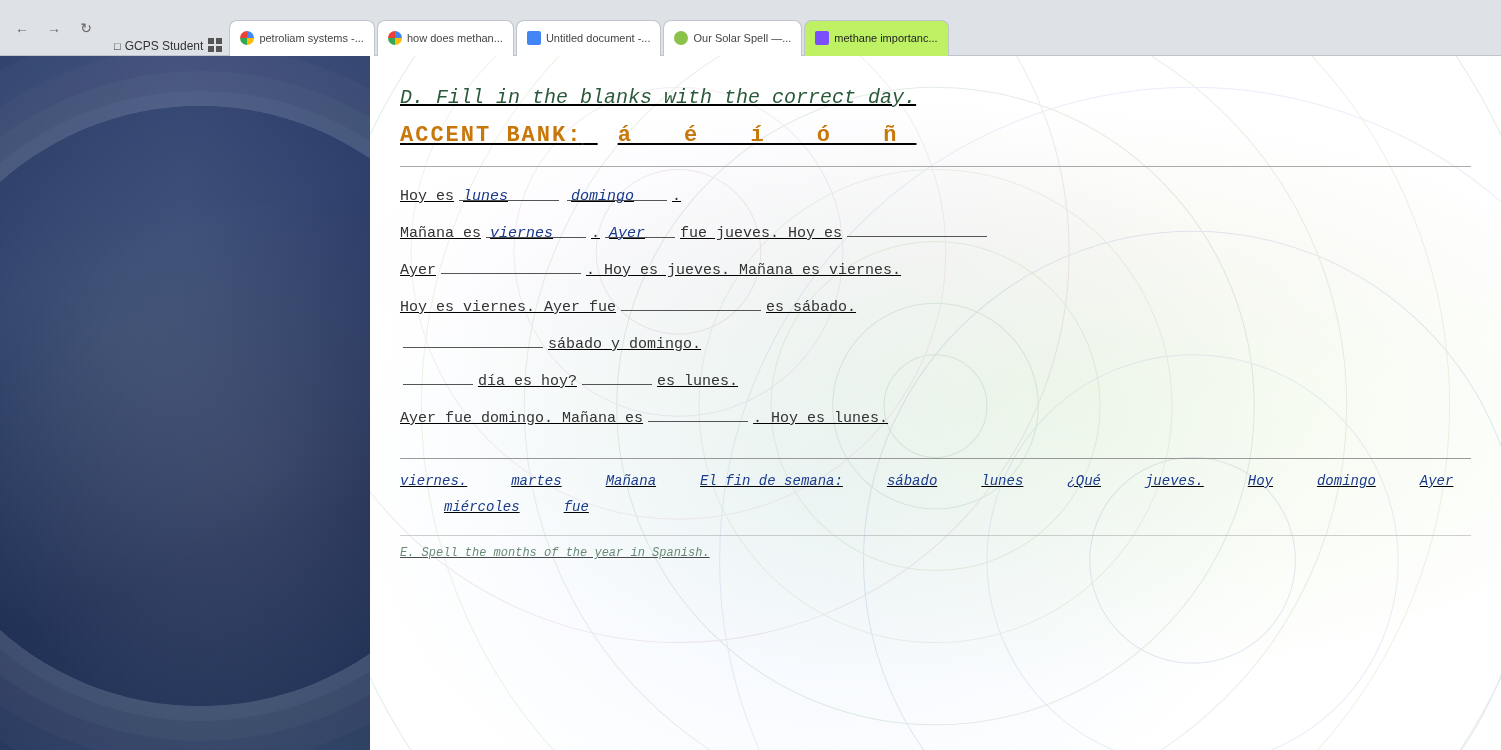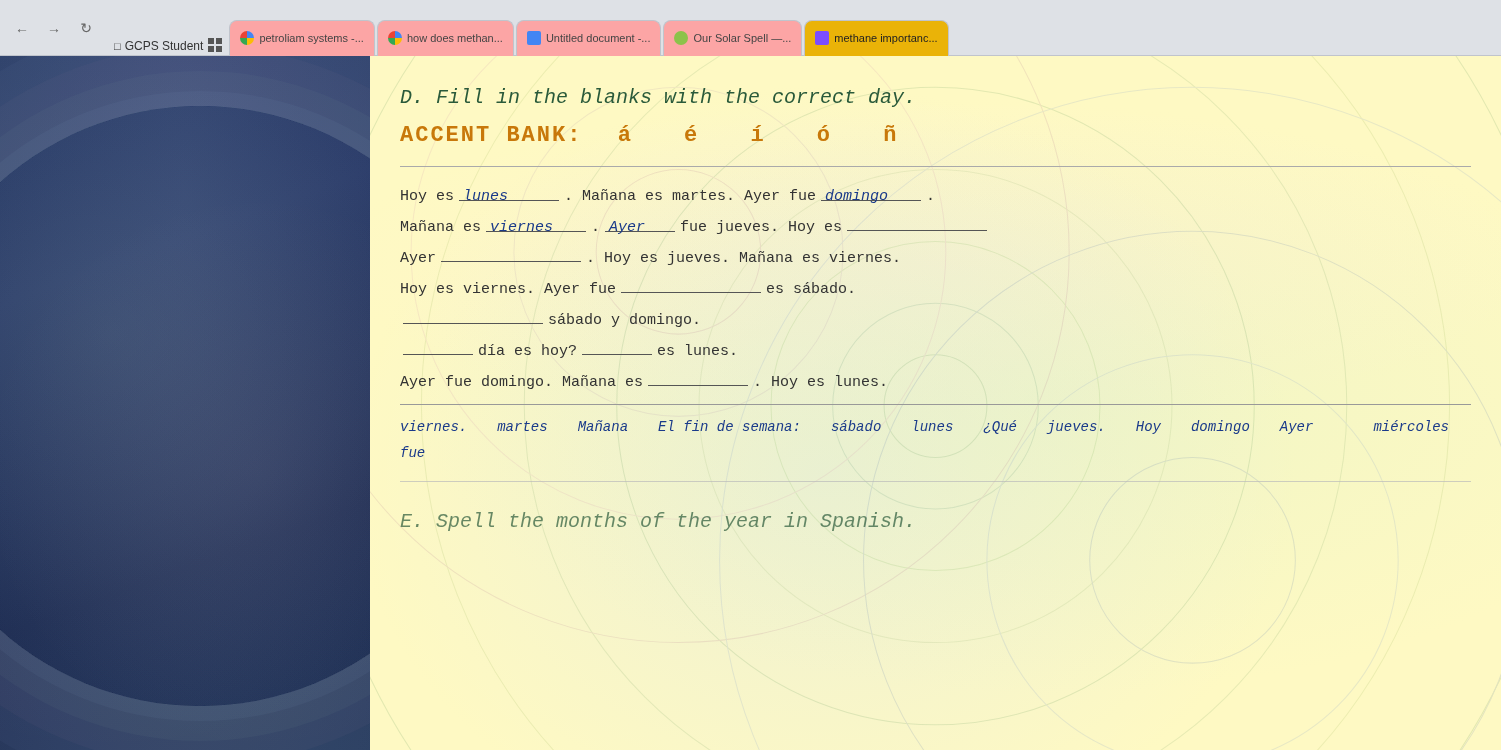--- a/index.html
+++ b/index.html
@@ -54,38 +54,38 @@
       height: 56px;
       flex: 1;
       overflow: hidden;
     }
 
     .tab {
       display: flex;
       align-items: center;
       height: 36px;
       padding: 0 10px;
-      background: #fca5a5;
+      background: #ffffff;
       border-radius: 8px 8px 0 0;
       border: 1px solid #c0c4cc;
       border-bottom: none;
       font-size: 11px;
       color: #444;
       cursor: pointer;
       max-width: 180px;
       white-space: nowrap;
       overflow: hidden;
       text-overflow: ellipsis;
       position: relative;
       margin-right: 2px;
       margin-bottom: 0;
     }
 
     .tab.active {
-      background: #eab308;
+      background: #bef264;
       color: #222;
       z-index: 2;
     }
 
     .tab-favicon {
       width: 14px;
       height: 14px;
       margin-right: 5px;
       flex-shrink: 0;
       display: inline-flex;
@@ -137,24 +137,25 @@
         0 0 0 210px rgba(150,180,220,0.03);
     }
 
     
     .main-content {
       position: absolute;
       left: 370px;
       top: 56px;
       right: 0;
       bottom: 0;
-      background: #fef9c3;
+      background: #ffffff;
       z-index: 2;
       padding: 30px 30px 20px 30px;
       overflow: hidden;
+      text-decoration: underline;
     }
 
     
     .main-content::before {
       content: '';
       position: absolute;
       inset: 0;
       background:
         radial-gradient(ellipse 80% 60% at 60% 50%, rgba(220,240,200,0.4) 0%, transparent 70%),
         radial-gradient(ellipse 60% 80% at 40% 60%, rgba(200,220,250,0.3) 0%, transparent 70%),
@@ -210,21 +211,21 @@
 
     .divider {
       border: none;
       border-top: 1px solid #aaa;
       margin: 6px 0 16px 0;
     }
 
     .exercise-lines {
       display: flex;
       flex-direction: column;
-      gap: 3px;
+      gap: 9px;
     }
 
     .line-row {
       display: flex;
       align-items: baseline;
       flex-wrap: wrap;
       gap: 2px;
       font-family: 'Courier New', monospace;
       font-size: 15px;
       color: #333;
@@ -249,44 +250,44 @@
 
     .filled-word {
       display: inline-block;
       border-bottom: 1px solid #555;
       padding: 0 4px;
       color: #1a3a8a;
       font-style: italic;
     }
 
     .word-bank {
-      margin-top: 8px;
+      margin-top: 26px;
       border-top: 1px solid #999;
       padding-top: 14px;
       font-family: 'Courier New', monospace;
       font-size: 14px;
       color: #333;
       display: flex;
       flex-wrap: wrap;
-      gap: 10px 30px;
+      gap: 10px 44px;
     }
 
     .word-bank-item {
       color: #1a3a8a;
       font-style: italic;
     }
 
     .next-section {
       margin-top: 20px;
       font-family: 'Courier New', monospace;
-      font-size: 20px;
+      font-size: 12px;
       color: #2a5a3a;
       font-style: italic;
       border-top: 1px solid #bbb;
-      padding-top: 28px;
+      padding-top: 10px;
       opacity: 0.7;
     }
 
     
     .gcps-label {
       font-size: 12px;
       color: #333;
       padding: 0 6px;
       display: flex;
       align-items: center;
@@ -415,21 +416,20 @@
       <span class="accent-letters">á    é    í    ó    ñ</span>
     </div>
 
     <hr class="divider">
 
     <div class="exercise-lines">
 
       <div class="line-row">
         <span>Hoy es</span>
         <span class="filled-word blank">lunes</span>
-        <span>. Mañana es martes. Ayer fue</span>
         <span class="filled-word blank">domingo</span>
         <span>.</span>
       </div>
 
       <div class="line-row">
         <span>Mañana es</span>
         <span class="filled-word blank">viernes</span>
         <span>.</span>
         <span class="filled-word blank blank-sm">Ayer</span>
         <span>fue jueves. Hoy es</span>

